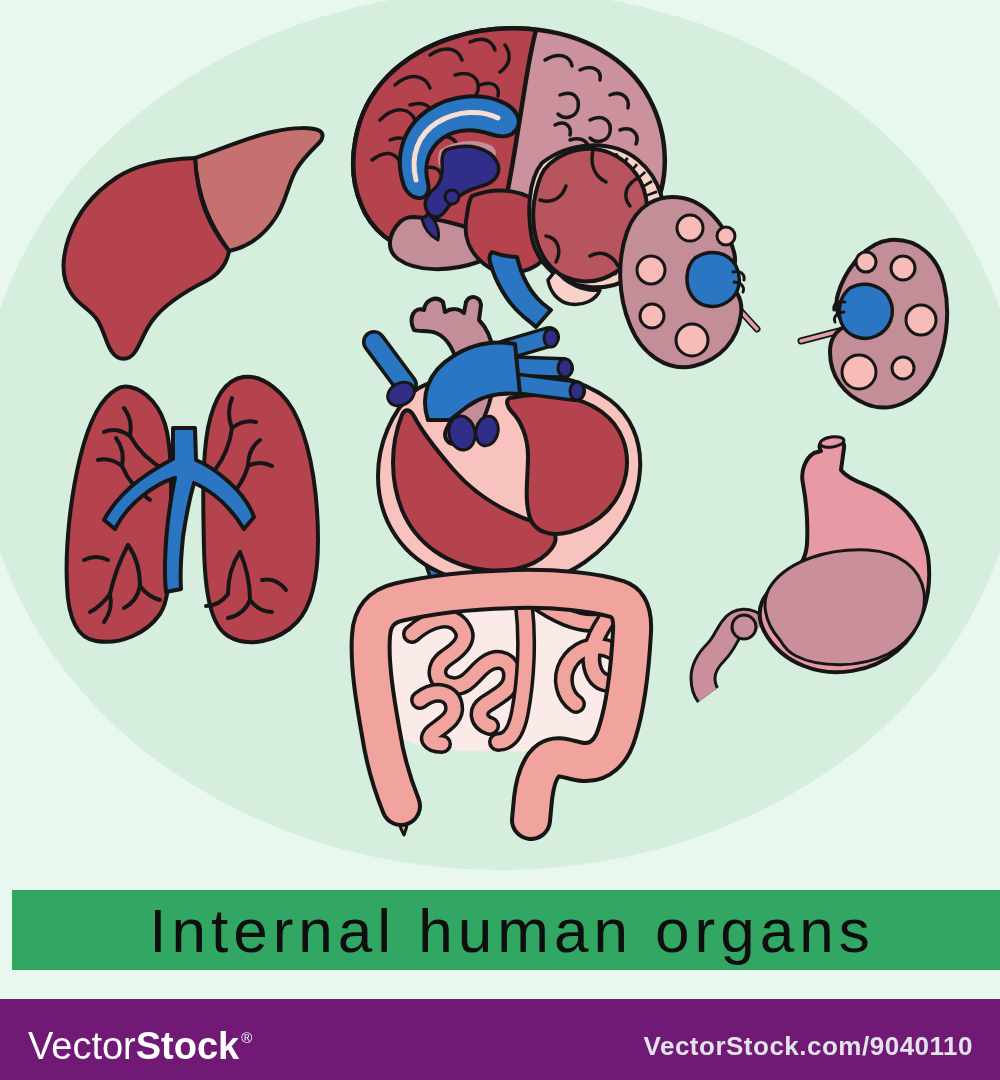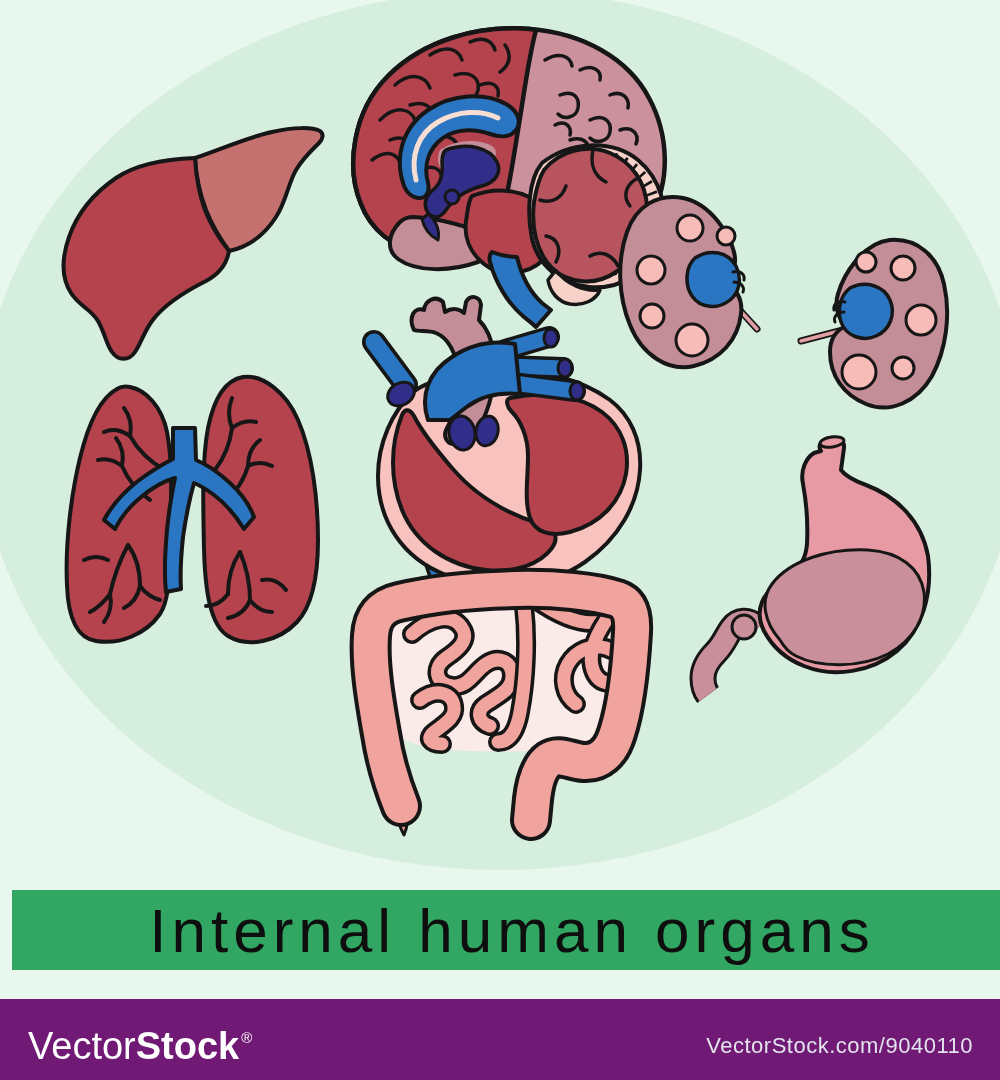--- a/index.html
+++ b/index.html
@@ -11,21 +11,21 @@
           display:flex;align-items:center;justify-content:center;}
   .banner .title{font-size:62px;letter-spacing:5px;color:#0e0e0e;white-space:nowrap;}
   .strip{position:absolute;top:970px;left:0;width:1000px;height:29px;background:#e9f8ee;}
   .footer{position:absolute;top:999px;left:0;width:1000px;height:94px;background:#701a75;
           display:flex;align-items:center;justify-content:space-between;
           box-sizing:border-box;padding:0 27px 0 28px;}
   .logo{color:#ffffff;font-size:38px;white-space:nowrap;}
   .logo .light{font-weight:300;}
   .logo .bold{font-weight:700;}
   .logo .reg{font-size:15px;position:relative;top:-16px;left:2px;font-weight:400;}
-  .credit{color:#e2e3ed;font-size:22px;letter-spacing:0.5px;font-weight:400;white-space:nowrap;}
+  .credit{color:#e2e3ed;font-size:26px;letter-spacing:0.5px;font-weight:700;white-space:nowrap;}
 </style>
 </head>
 <body>
 
 <div class="stage">
 
   <svg class="illustration" width="1000" height="890" viewBox="0 0 1000 890">
 
     <ellipse cx="500" cy="430" rx="520" ry="440" fill="#d6eede"></ellipse>
 

